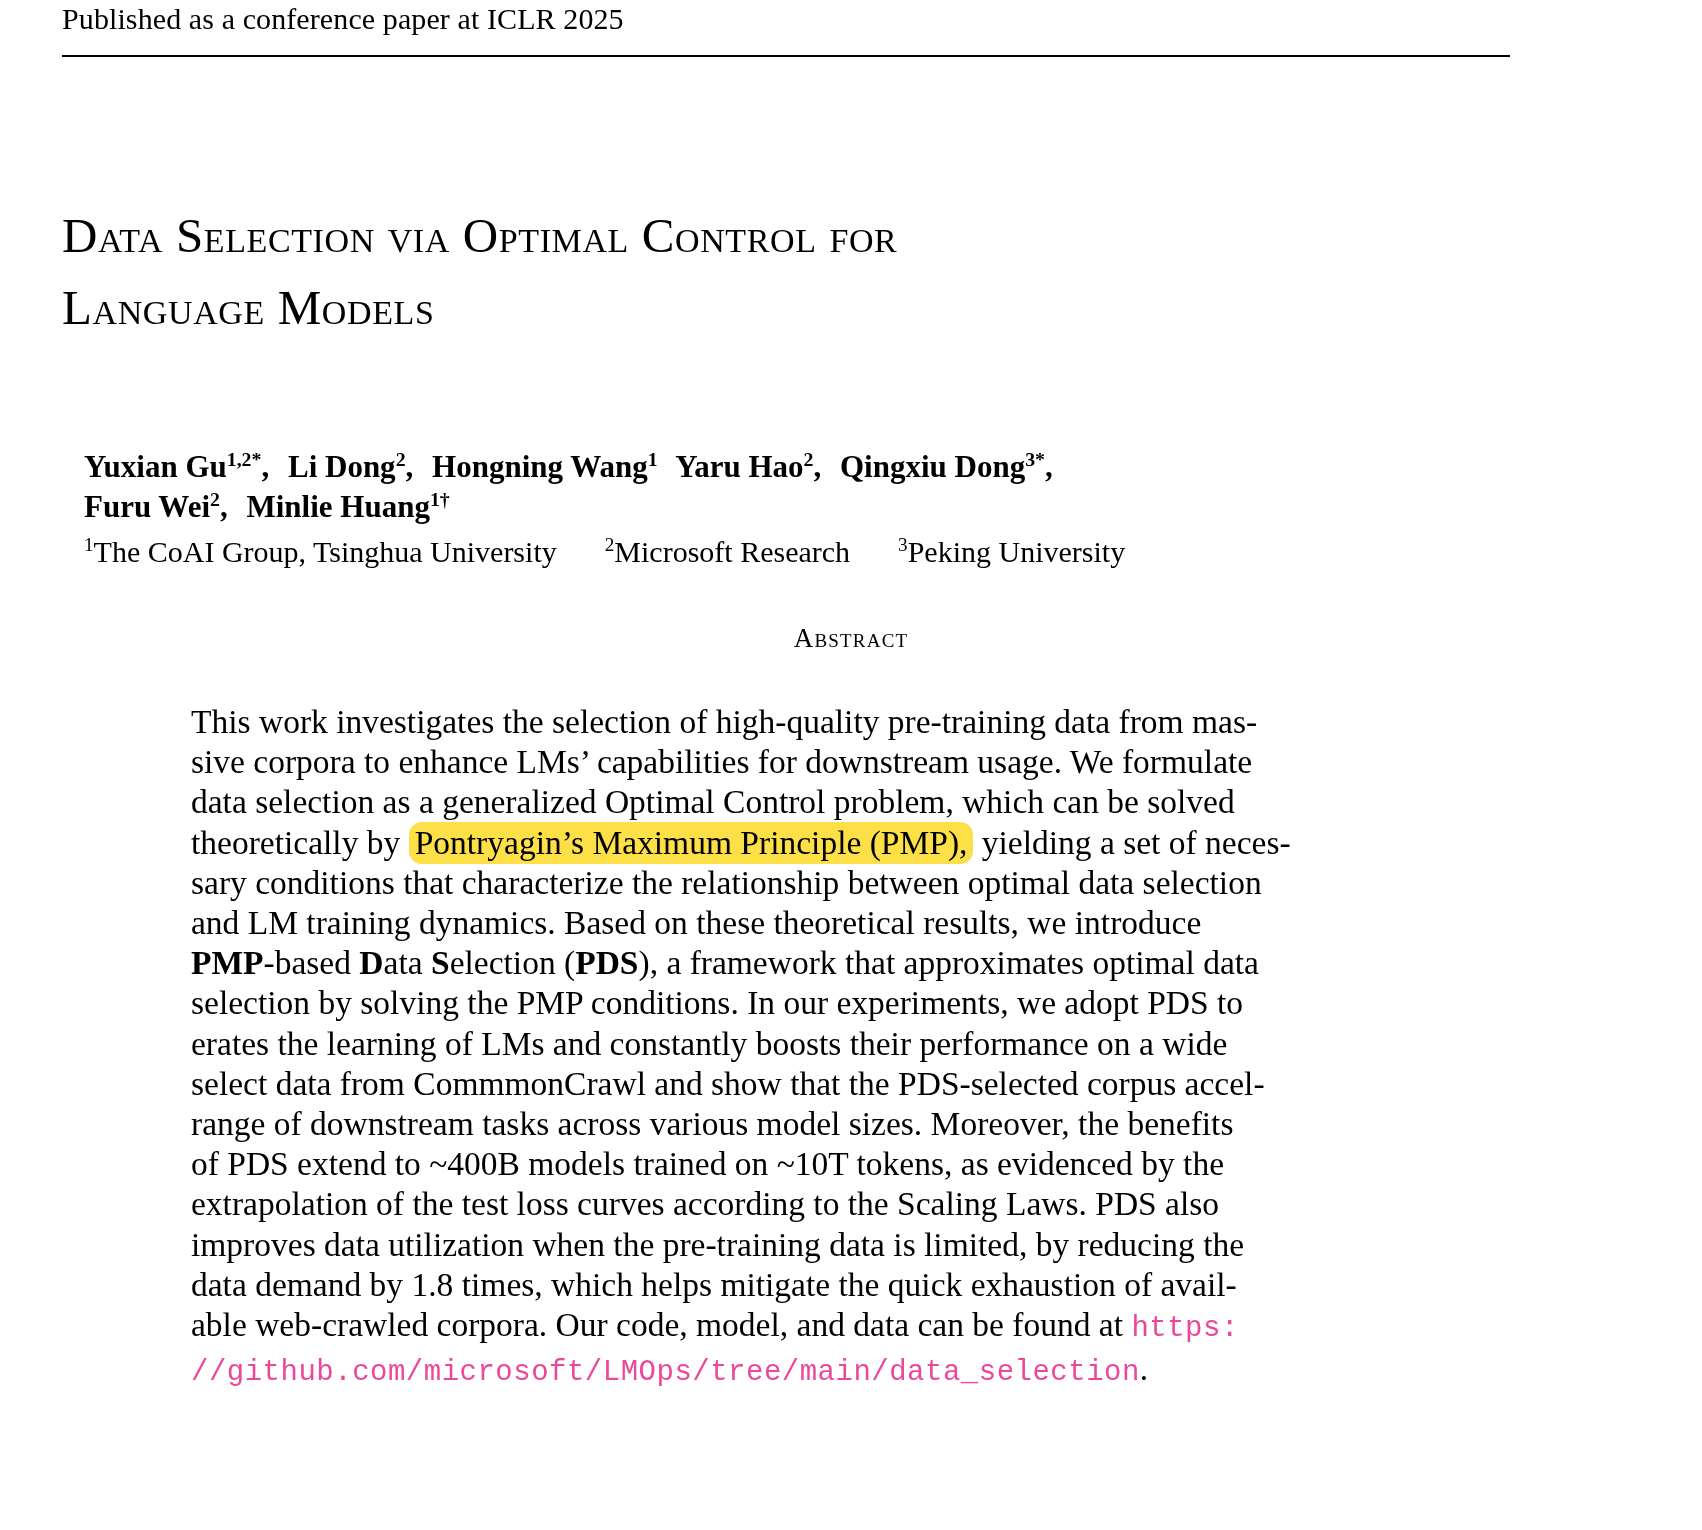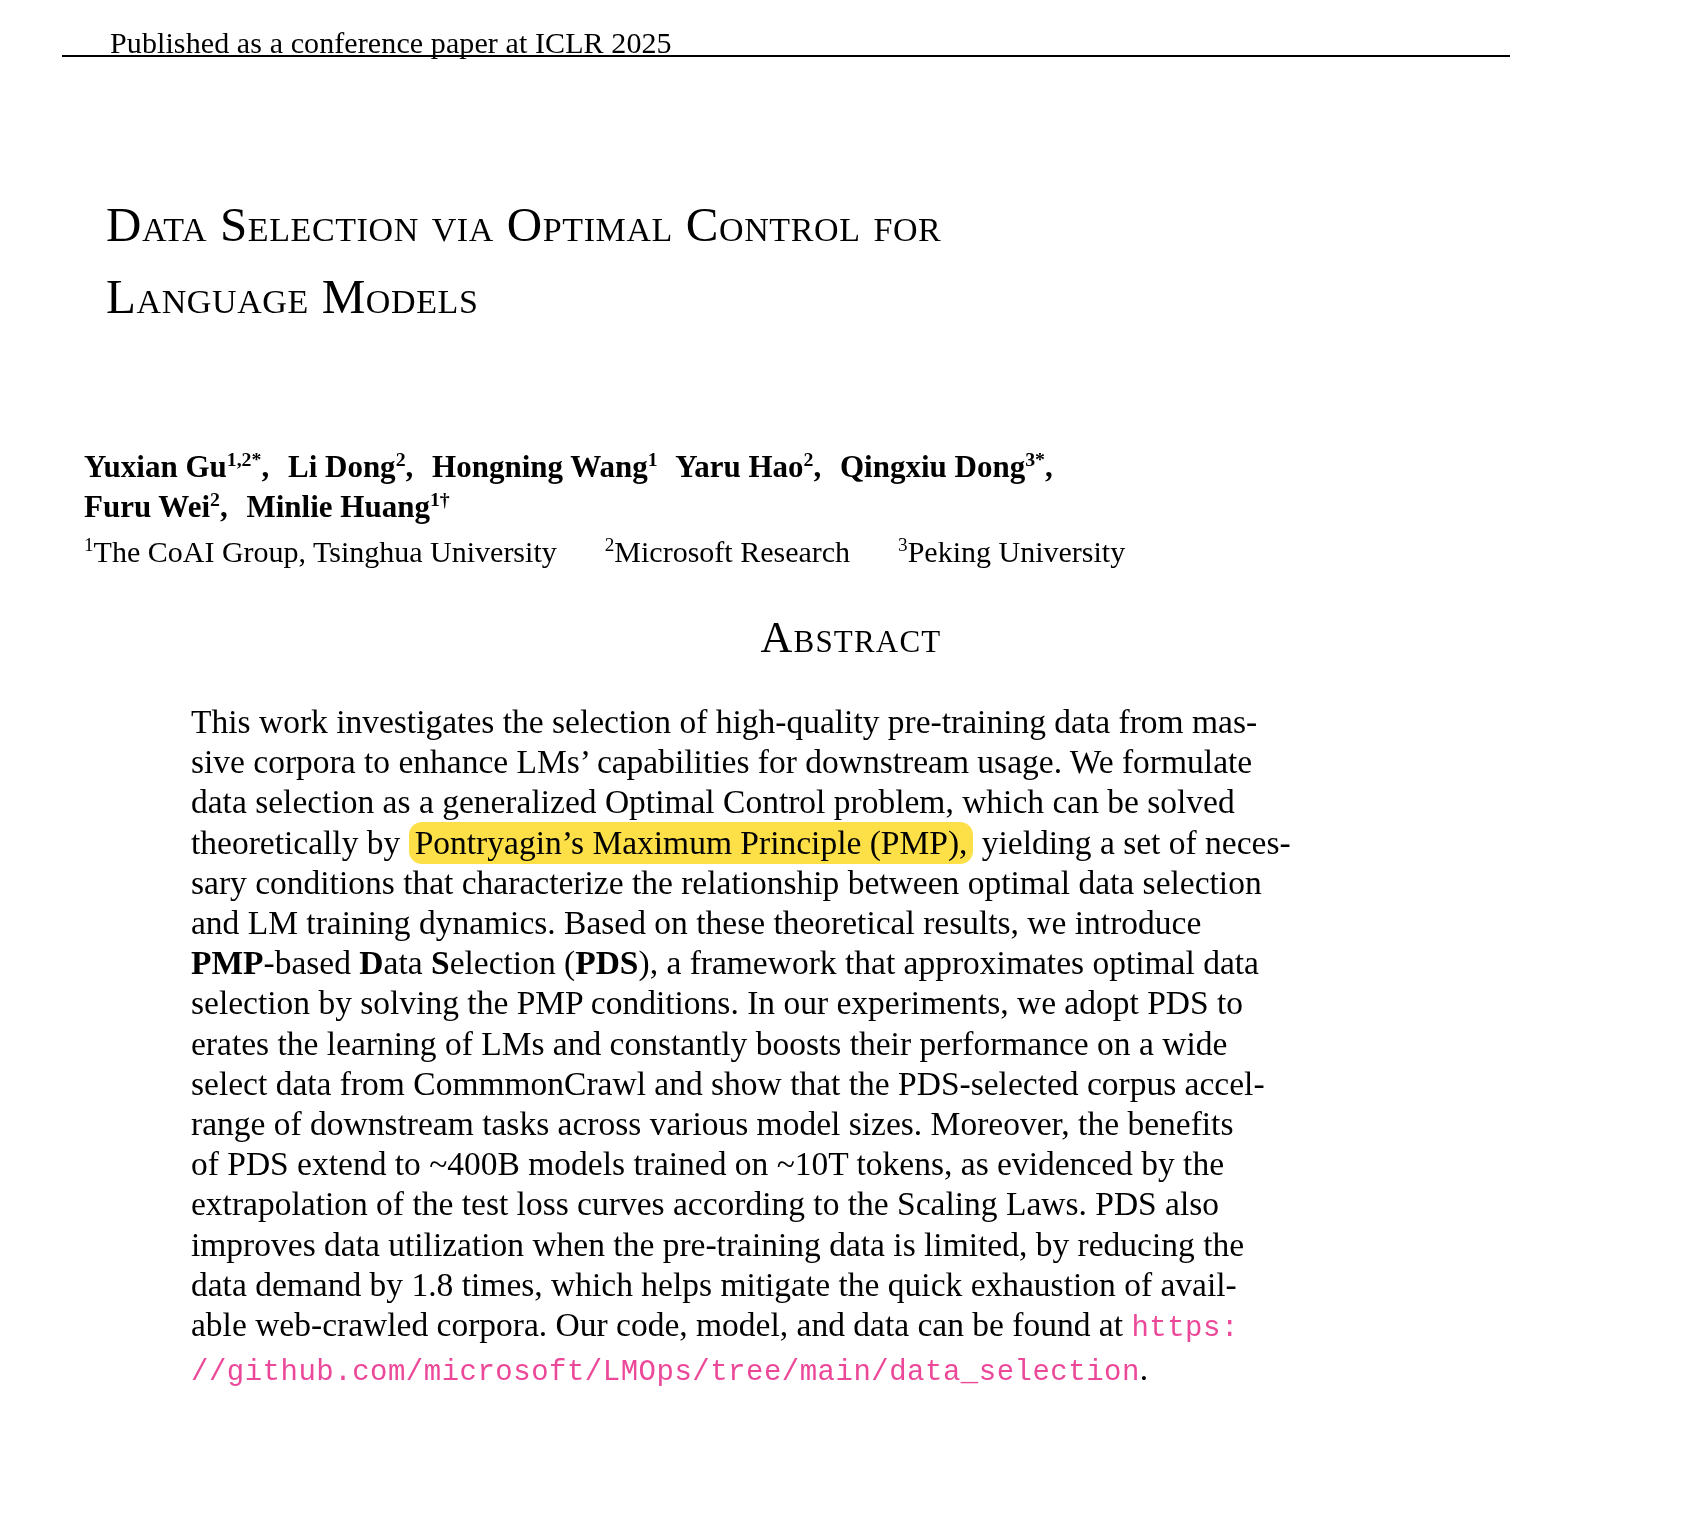--- a/index.html
+++ b/index.html
@@ -20,46 +20,44 @@
     position: absolute;
     left: 0; top: 0;
     width: 1702px;
     height: 1530px;
   }
 
   
   .running-header {
     position: absolute;
     left: 62px;
-    top: 26px;
+    top: 2px;
     width: 1448px;
-    margin-left: 48px;
   }
   .running-header-text {
     font-size: 30px;
     line-height: 34px;
     letter-spacing: 0.1px;
     white-space: nowrap;
   }
   .header-rule {
     position: absolute;
     left: 62px;
     top: 55px;
     width: 1448px;
     height: 2px;
     background: #000000;
   }
 
   
   .title-block {
     position: absolute;
     left: 62px;
-    top: 189px;
+    top: 200px;
     width: 1420px;
-    margin-left: 44px;
   }
   .title-line {
     font-size: 49px;
     line-height: 72px;
     font-variant: small-caps;
     letter-spacing: 0.6px;
     white-space: nowrap;
   }
 
   
@@ -95,21 +93,21 @@
 
   
   .abstract-heading {
     position: absolute;
     left: 0;
     top: 618px;
     width: 1702px;
     text-align: center;
   }
   .abstract-heading-text {
-    font-size: 44px;
+    font-size: 27px;
     font-variant: small-caps;
     letter-spacing: 1.2px;
     line-height: 40px;
   }
 
   
   .abstract-body {
     position: absolute;
     left: 191px;
     top: 702px;

